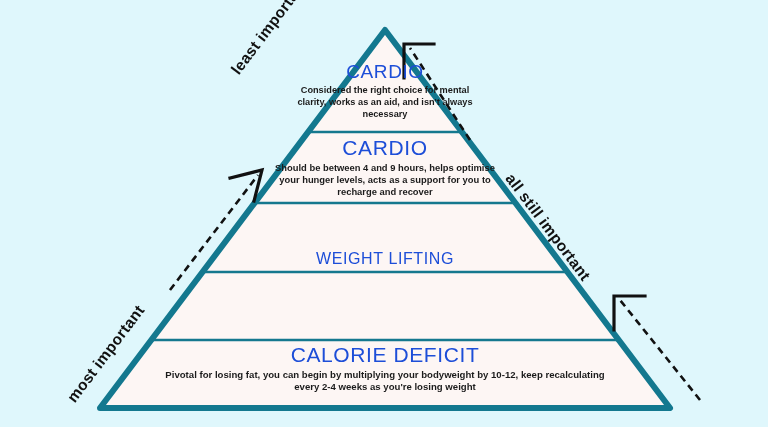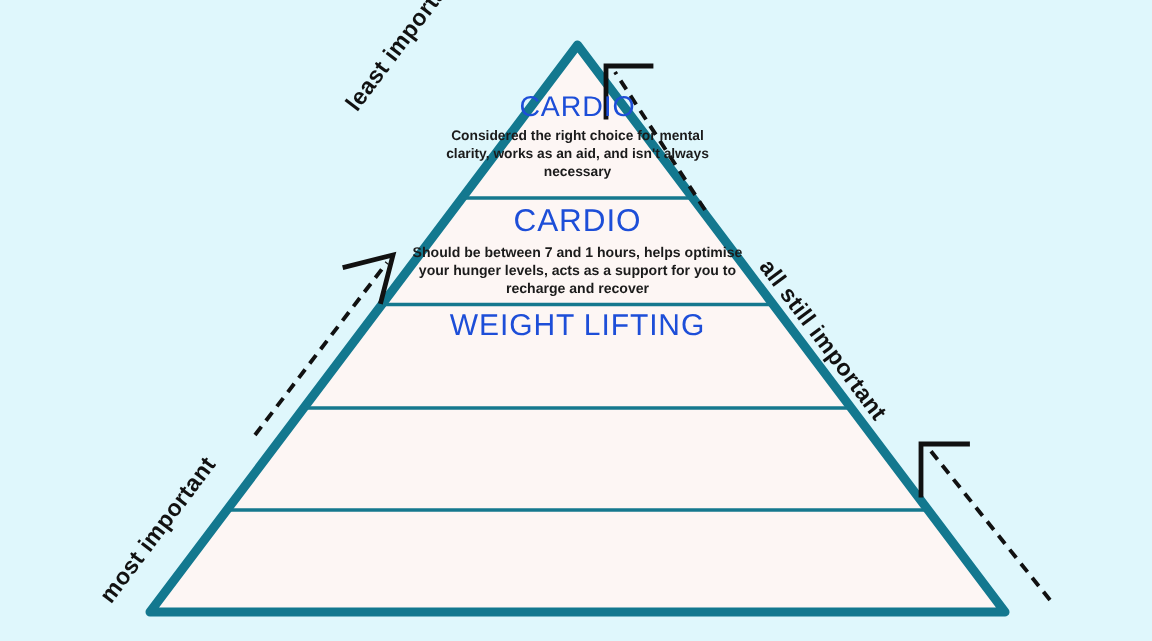--- a/index.html
+++ b/index.html
@@ -55,21 +55,21 @@
 
   #tier-sleep {
     left: 264px; top: 137px; width: 242px;
   }
   #tier-sleep .tier-title { font-size: 21px; }
   #tier-sleep .tier-desc  { font-size: 9.4px; }
 
   #tier-weight {
     left: 230px; top: 207px; width: 310px;
   }
-  #tier-weight .tier-title { font-size: 20px; }
+  #tier-weight .tier-title { font-size: 16px; margin-top: 44px; }
   #tier-weight .tier-desc  { font-size: 9.6px; }
 
   #tier-protein {
     left: 196px; top: 277px; width: 378px;
   }
   #tier-protein .tier-title { font-size: 21px; }
   #tier-protein .tier-desc  { font-size: 9.6px; }
 
   #tier-calorie {
     left: 160px; top: 344px; width: 450px;
@@ -134,26 +134,30 @@
     </g>
   </svg>
 
   <div class="tier-text" id="tier-cardio">
     <p class="tier-title">CARDIO</p>
     <p class="tier-desc">Considered the right choice for mental clarity, works as an aid, and isn't always necessary</p>
   </div>
 
   <div class="tier-text" id="tier-sleep">
     <p class="tier-title">CARDIO</p>
-    <p class="tier-desc">Should be between 7 and 1 hours, helps optimise your hunger levels, acts as a support for you to recharge and recover</p>
+    <p class="tier-desc">Should be between 4 and 9 hours, helps optimise your hunger levels, acts as a support for you to recharge and recover</p>
   </div>
 
   <div class="tier-text" id="tier-weight">
     <p class="tier-title">WEIGHT LIFTING</p>
   </div>
 
 
+  <div class="tier-text" id="tier-calorie">
+    <p class="tier-title">CALORIE DEFICIT</p>
+    <p class="tier-desc">Pivotal for losing fat, you can begin by multiplying your bodyweight by 10-12, keep recalculating every 2-4 weeks as you're losing weight</p>
+  </div>
 
   <div class="side-label" id="label-least">least important</div>
   <div class="side-label" id="label-most">most important</div>
   <div class="side-label" id="label-allstill">all still important</div>
 
 </div>
 
 </body></html>

